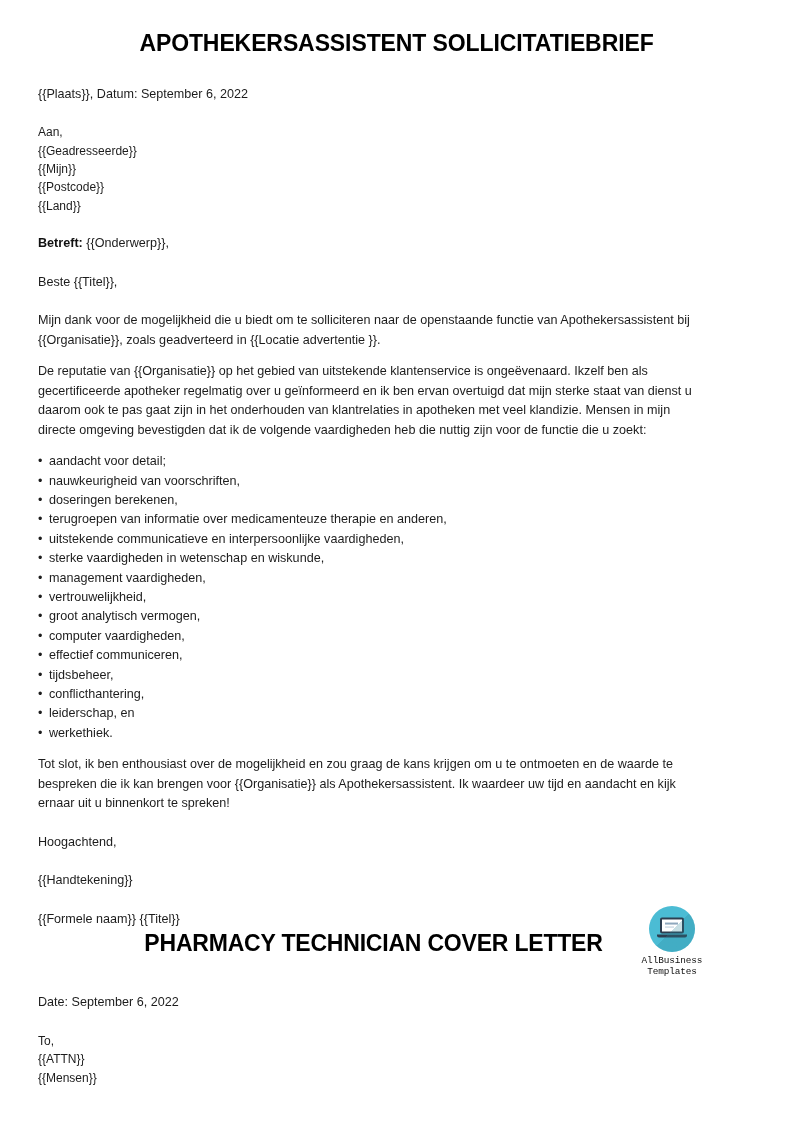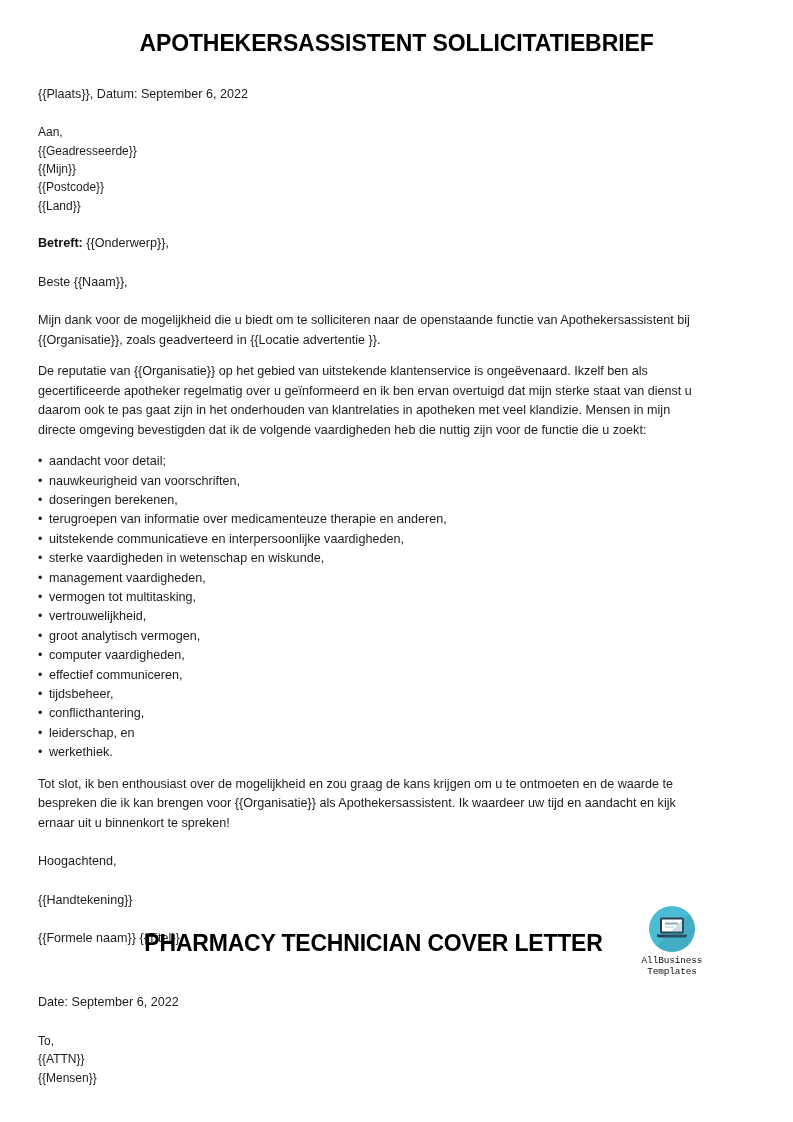--- a/index.html
+++ b/index.html
@@ -214,41 +214,40 @@
         <p class="addr-line">{{Postcode}}</p>
         <p class="addr-line">{{Land}}</p>
       </div>
 
       <div class="gap-md"></div>
 
       <p class="para"><span class="subject-label">Betreft:</span><span> {{Onderwerp}},</span></p>
 
       <div class="gap-md"></div>
 
-      <p class="para">Beste {{Naam}},</p>
+      <p class="para">Beste {{Titel}},</p>
 
       <div class="gap-md"></div>
 
       <p class="para">Mijn dank voor de mogelijkheid die u biedt om te solliciteren naar de openstaande functie van Apothekersassistent bij {{Organisatie}}, zoals geadverteerd in {{Locatie advertentie }}.</p>
 
       <div class="gap-sm"></div>
 
       <p class="para">De reputatie van {{Organisatie}} op het gebied van uitstekende klantenservice is ongeëvenaard. Ikzelf ben als gecertificeerde apotheker regelmatig over u geïnformeerd en ik ben ervan overtuigd dat mijn sterke staat van dienst u daarom ook te pas gaat zijn in het onderhouden van klantrelaties in apotheken met veel klandizie. Mensen in mijn directe omgeving bevestigden dat ik de volgende vaardigheden heb die nuttig zijn voor de functie die u zoekt:</p>
 
       <div class="gap-sm"></div>
 
       <ul class="bullet-list">
         <li>aandacht voor detail;</li>
         <li>nauwkeurigheid van voorschriften,</li>
         <li>doseringen berekenen,</li>
         <li>terugroepen van informatie over medicamenteuze therapie en anderen,</li>
         <li>uitstekende communicatieve en interpersoonlijke vaardigheden,</li>
         <li>sterke vaardigheden in wetenschap en wiskunde,</li>
         <li>management vaardigheden,</li>
-        <li>vermogen tot multitasking,</li>
         <li>vertrouwelijkheid,</li>
         <li>groot analytisch vermogen,</li>
         <li>computer vaardigheden,</li>
         <li>effectief communiceren,</li>
         <li>tijdsbeheer,</li>
         <li>conflicthantering,</li>
         <li>leiderschap, en</li>
         <li>werkethiek.</li>
       </ul>
 

